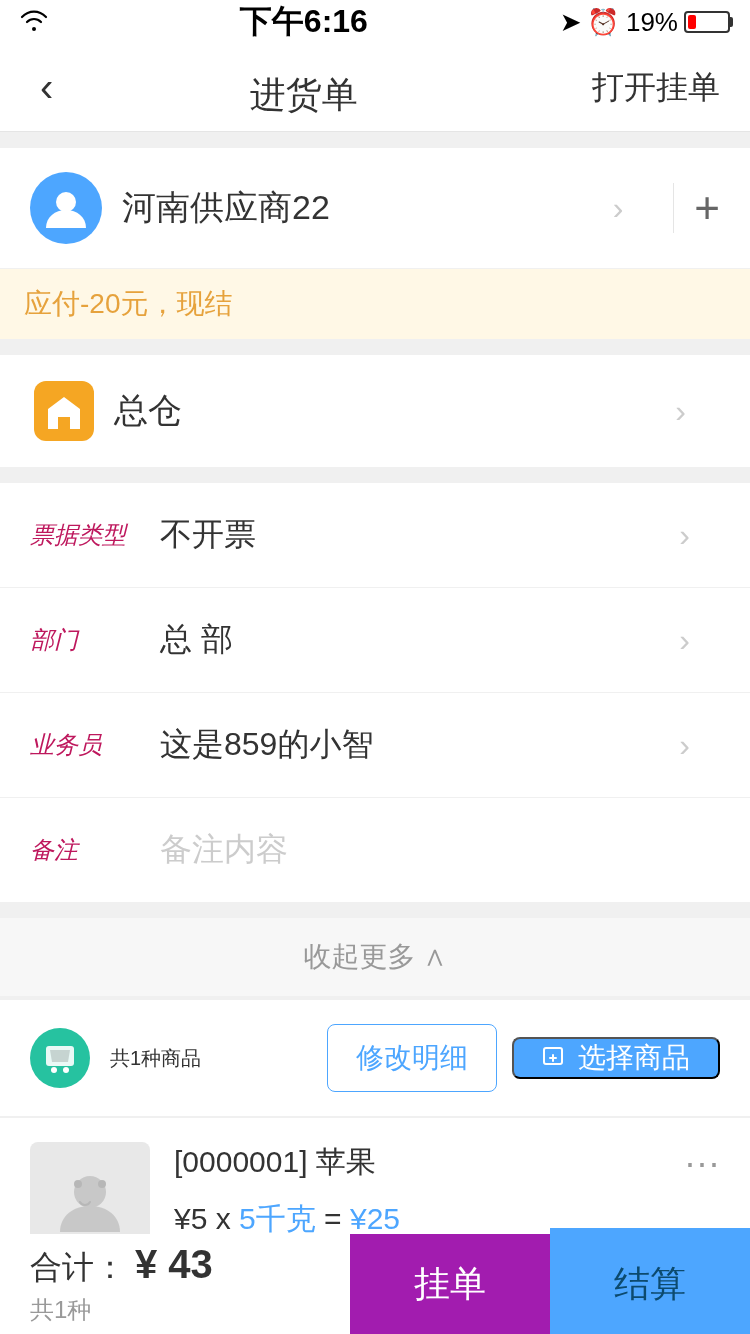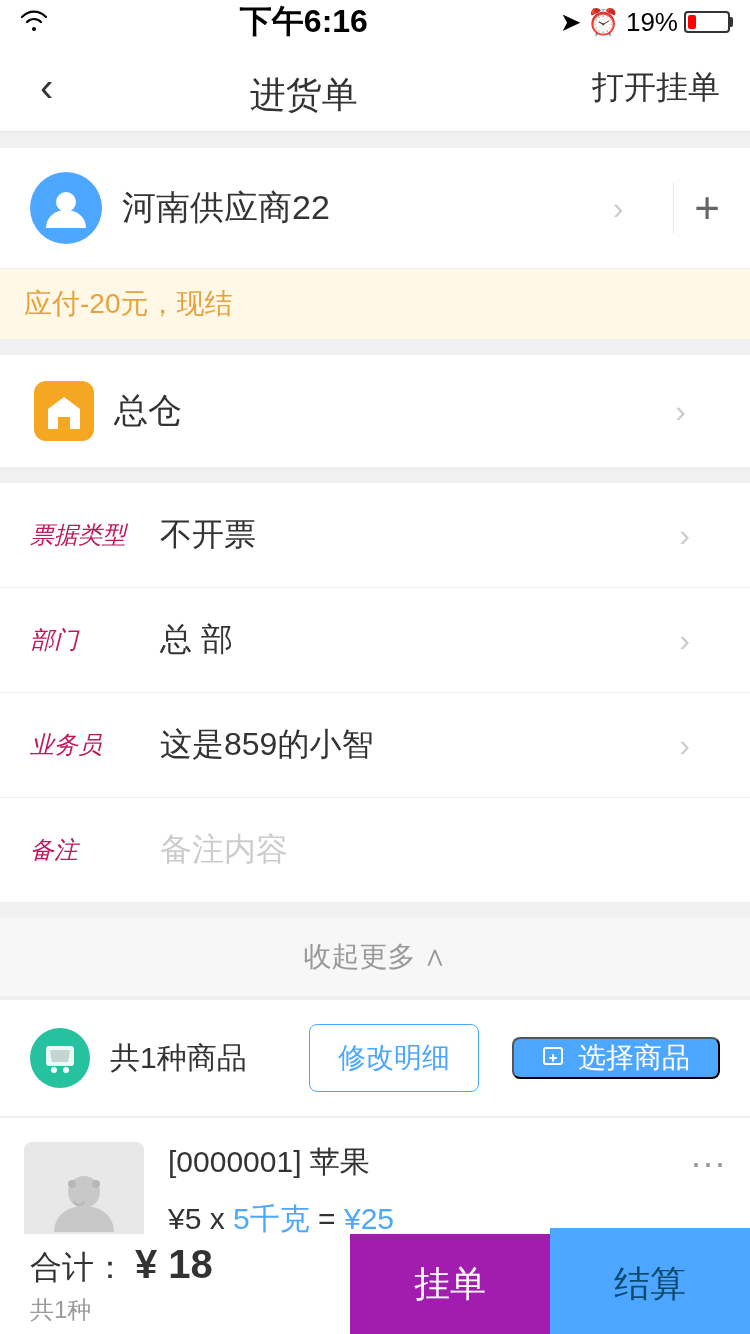--- a/index.html
+++ b/index.html
@@ -176,50 +176,50 @@
     .product-cart-icon {
       width: 60px; height: 60px;
       background: #26c2a0;
       border-radius: 50%;
       display: flex; align-items: center; justify-content: center;
       margin-right: 20px;
       flex-shrink: 0;
     }
     .product-count {
       flex: 1;
-      font-size: 30px;
+      font-size: 20px;
       color: #333;
     }
     .btn-outline {
       border: 1.5px solid #4da6ff;
       color: #4da6ff;
       background: #fff;
       padding: 14px 28px;
       border-radius: 8px;
       font-size: 28px;
-      margin-right: 33px;
+      margin-right: 15px;
       cursor: pointer;
     }
     .btn-solid {
       background: #4da6ff;
       color: #fff;
       padding: 0 28px;
       border-radius: 8px;
       font-size: 28px;
       cursor: pointer;
       display: flex;
       align-items: center;
       gap: 8px;
     }
 
     
     .product-item {
       background: #fff;
       margin-top: 2px;
-      padding: 24px 24px;
+      padding: 24px 30px;
       display: flex;
       align-items: flex-start;
       justify-content: center;
     }
     .product-thumb {
       width: 120px; height: 120px;
       background: #e8e8e8;
       border-radius: 8px;
       margin-right: 24px;
       flex-shrink: 0;
@@ -439,19 +439,19 @@
   </div>
   <span class="product-more">···</span>
 </div>
 
 <div class="pb-bottom"></div>
 
 <div class="bottom-bar">
   <div class="total-area">
     <div class="total-main">
       <span>合计：</span>
-      <span class="amount">¥ 18</span>
+      <span class="amount">¥ 43</span>
     </div>
     <div class="total-sub">共1种</div>
   </div>
   <button class="btn-hang">挂单</button>
   <button class="btn-checkout">结算</button>
 </div>
 
 </body></html>

